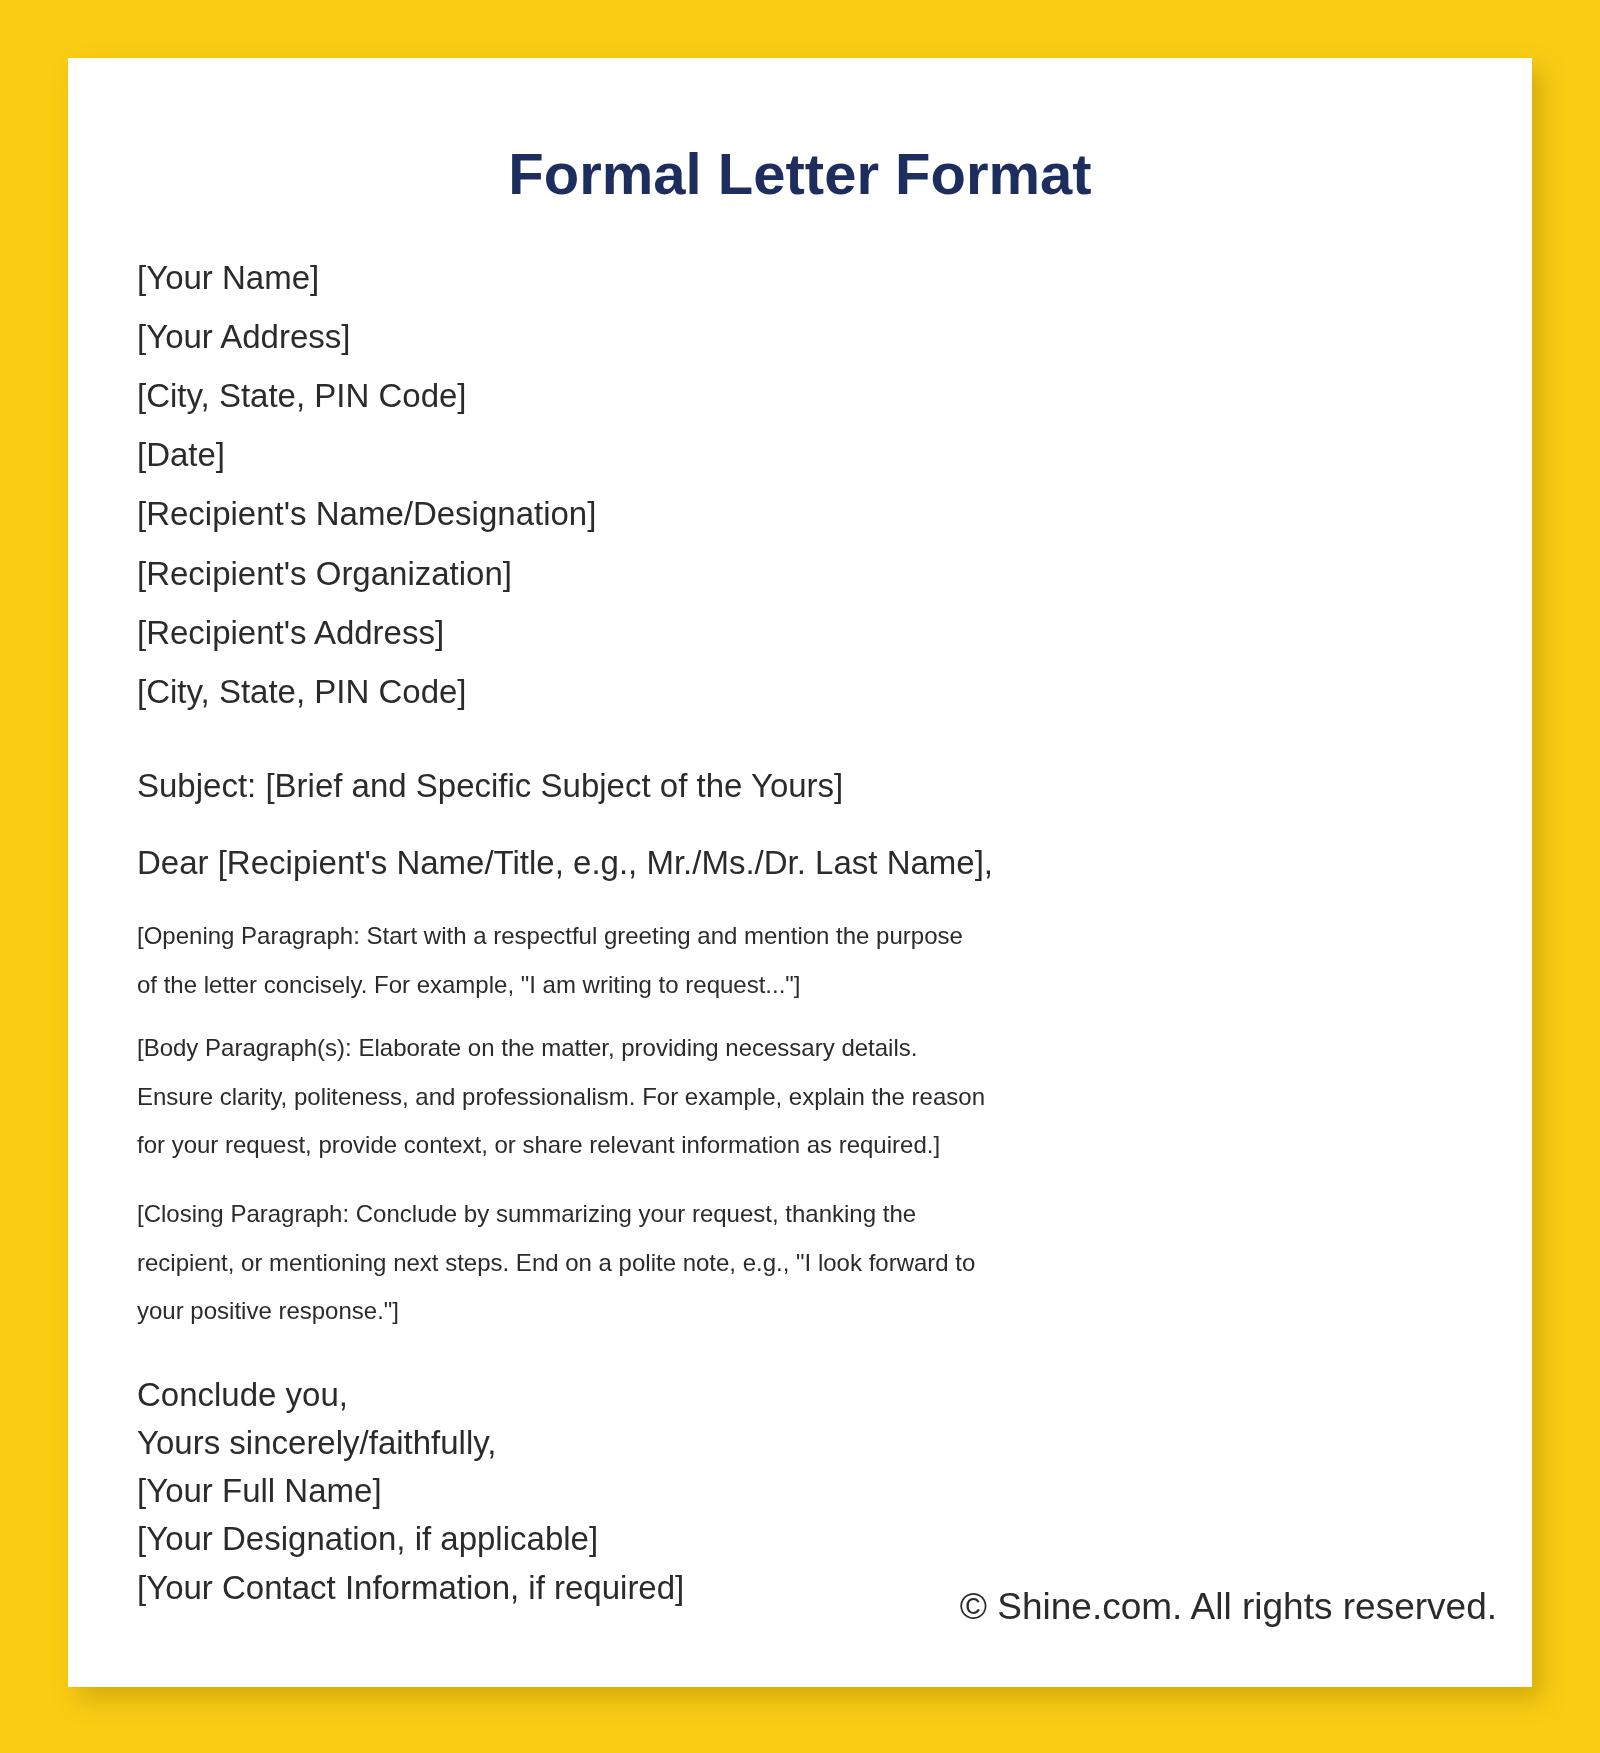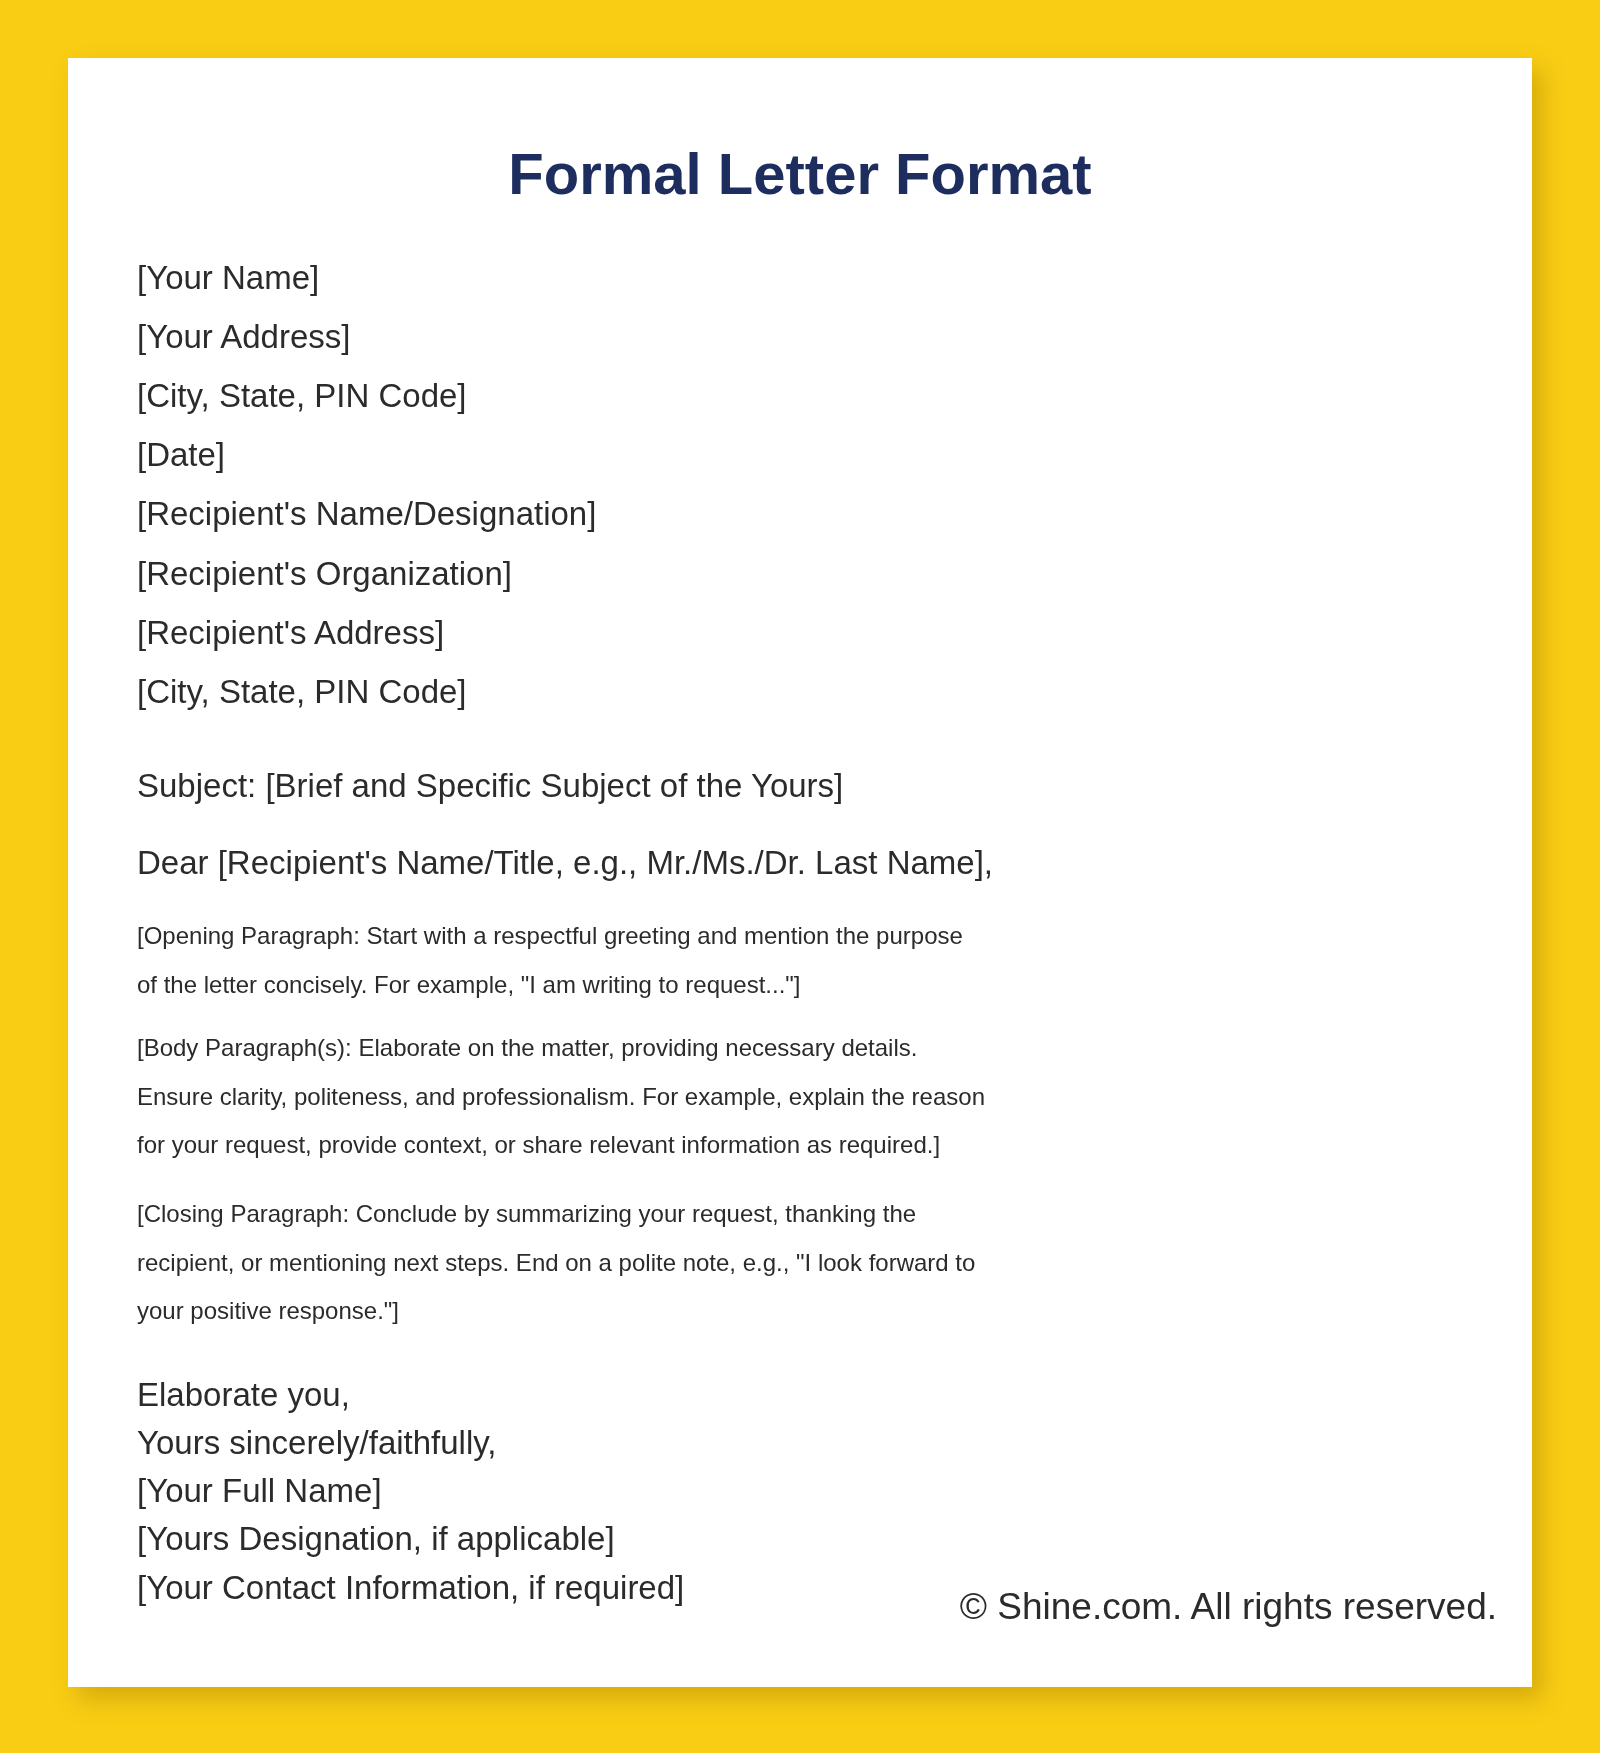--- a/index.html
+++ b/index.html
@@ -84,20 +84,20 @@
 
   <div class="para" style="top:854px">[Opening Paragraph: Start with a respectful greeting and mention the purpose
 of the letter concisely. For example, "I am writing to request..."]</div>
   <div class="para" style="top:966px">[Body Paragraph(s): Elaborate on the matter, providing necessary details.
 Ensure clarity, politeness, and professionalism. For example, explain the reason
 for your request, provide context, or share relevant information as required.]</div>
   <div class="para" style="top:1132px">[Closing Paragraph: Conclude by summarizing your request, thanking the
 recipient, or mentioning next steps. End on a polite note, e.g., "I look forward to
 your positive response."]</div>
 
-  <div class="txt" style="top:1313px">Elaborate you,</div>
+  <div class="txt" style="top:1313px">Conclude you,</div>
   <div class="txt" style="top:1361px">Yours sincerely/faithfully,</div>
   <div class="txt" style="top:1409px">[Your Full Name]</div>
-  <div class="txt" style="top:1457px">[Yours Designation, if applicable]</div>
+  <div class="txt" style="top:1457px">[Your Designation, if applicable]</div>
   <div class="txt" style="top:1506px">[Your Contact Information, if required]</div>
 
   <div class="copyright">© Shine.com. All rights reserved.</div>
 </div>
 
 </body></html>

